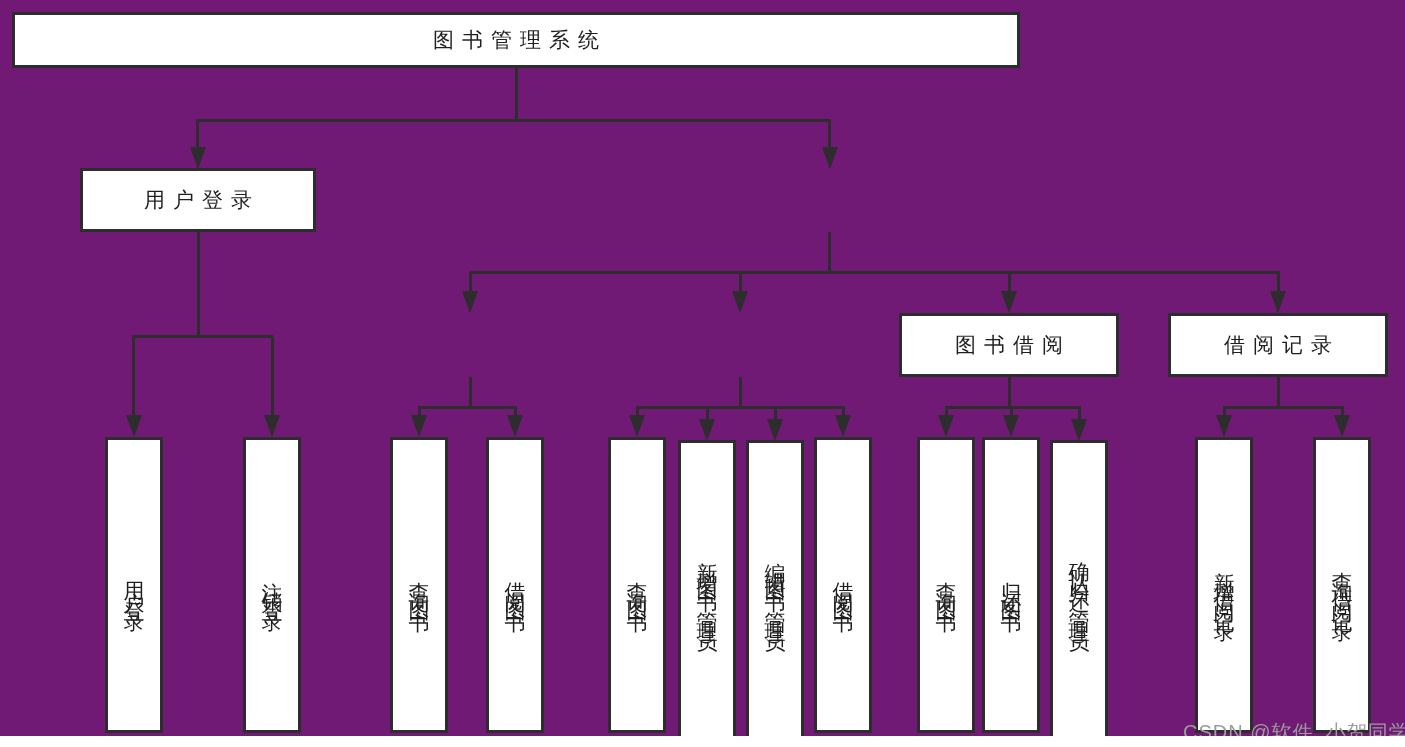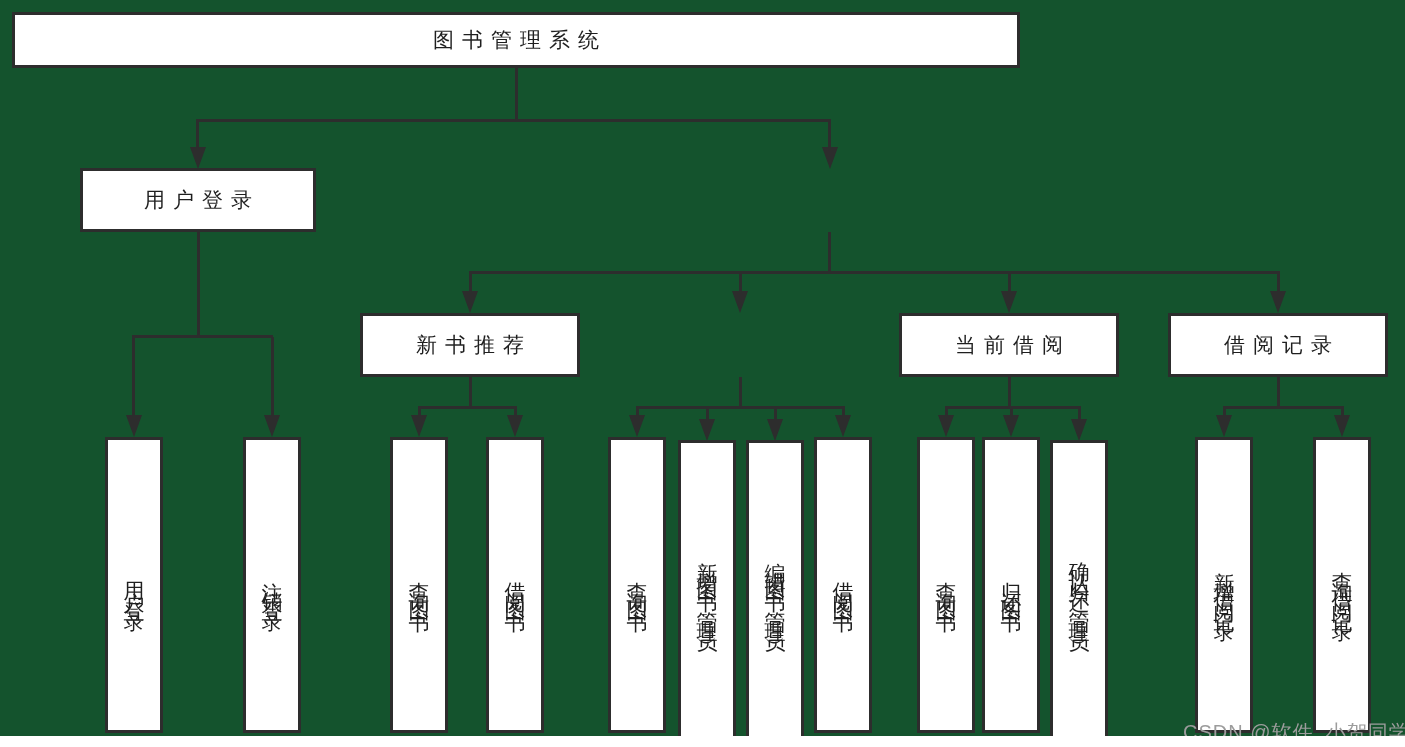--- a/index.html
+++ b/index.html
@@ -1,21 +1,21 @@
 <!DOCTYPE html>
 <html style="--line: #2d2d2d;"><head>
 <meta charset="utf-8">
 <style>
   :root { --line: #2d2d2d; }
   html, body { margin: 0; padding: 0; background: #ffffff; }
   .canvas {
     position: relative;
     width: 1405px;
     height: 736px;
-    background: #14532d;
+    background: #701a75;
     overflow: hidden;
     font-family: "Liberation Sans", sans-serif;
     color: #1f1f1f;
   }
   .box {
     position: absolute;
     background: #ffffff;
     border: 3px solid var(--line);
     box-sizing: border-box;
   }
@@ -82,22 +82,21 @@
   <div class="hline" style="left:469px; top:271px; width:811px;"></div>
   <div class="vline" style="left:469px; top:273px; height:20px;"></div>
   <div class="vline" style="left:739px; top:273px; height:20px;"></div>
   <div class="vline" style="left:1008px; top:273px; height:20px;"></div>
   <div class="vline" style="left:1277px; top:273px; height:20px;"></div>
   <div class="arrowhead" style="left:462px; top:291px;"></div>
   <div class="arrowhead" style="left:732px; top:291px;"></div>
   <div class="arrowhead" style="left:1001px; top:291px;"></div>
   <div class="arrowhead" style="left:1270px; top:291px;"></div>
 
-  <div class="box hbox" style="left:360px; top:313px; width:220px; height:64px;">新书推荐</div>
-  <div class="box hbox" style="left:899px; top:313px; width:220px; height:64px;">当前借阅</div>
+  <div class="box hbox" style="left:899px; top:313px; width:220px; height:64px;">图书借阅</div>
   <div class="box hbox" style="left:1168px; top:313px; width:220px; height:64px;">借阅记录</div>
 
   <div class="vline" style="left:469px; top:377px; height:31px;"></div>
   <div class="hline" style="left:418px; top:406px; width:99px;"></div>
   <div class="vline" style="left:418px; top:408px; height:9px;"></div>
   <div class="vline" style="left:514px; top:408px; height:9px;"></div>
   <div class="arrowhead" style="left:411px; top:415px;"></div>
   <div class="arrowhead" style="left:507px; top:415px;"></div>
 
   <div class="vline" style="left:739px; top:377px; height:31px;"></div>

